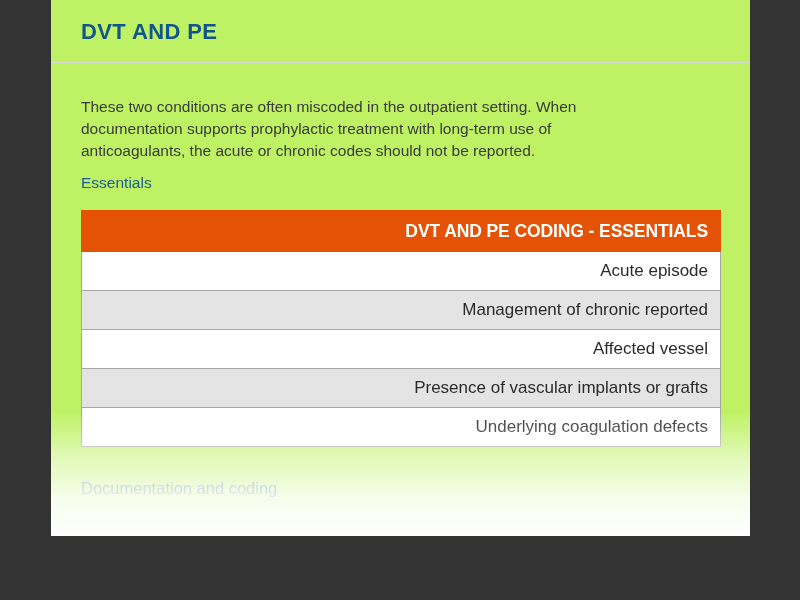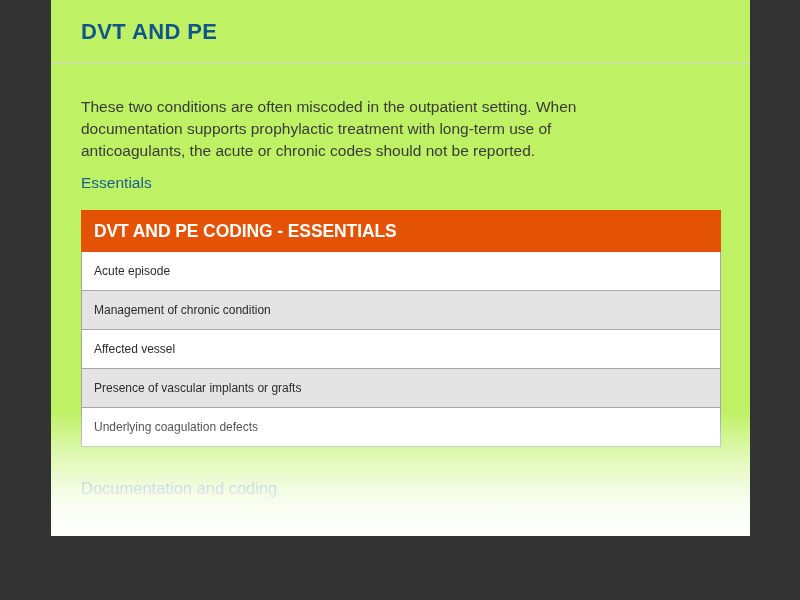--- a/index.html
+++ b/index.html
@@ -77,36 +77,36 @@
 
   
   .essentials-table {
     margin-top: 17px;
     width: 640px;
     border-collapse: collapse;
     table-layout: fixed;
   }
   .essentials-table th,
   .essentials-table td {
-    text-align: left;
+    text-align: right;
     padding: 0 12px;
     border: 1px solid #a6a6a6;
   }
   .essentials-table thead th {
     height: 40px;
     background: #e35205;
     color: #ffffff;
     font-size: 17.5px;
     font-weight: bold;
     letter-spacing: -0.1px;
     border-color: #e35205;
   }
   .essentials-table tbody td {
     height: 38px;
-    font-size: 12px;
+    font-size: 17px;
     color: #2b2b2b;
     background: #ffffff;
   }
   .essentials-table tbody tr:nth-child(even) td {
     background: #e4e4e4;
   }
 
   
   .next-section-link {
     display: block;
@@ -152,21 +152,21 @@
         <thead>
           <tr>
             <th>DVT AND PE CODING - ESSENTIALS</th>
           </tr>
         </thead>
         <tbody>
           <tr>
             <td>Acute episode</td>
           </tr>
           <tr>
-            <td>Management of chronic condition</td>
+            <td>Management of chronic reported</td>
           </tr>
           <tr>
             <td>Affected vessel</td>
           </tr>
           <tr>
             <td>Presence of vascular implants or grafts</td>
           </tr>
           <tr>
             <td>Underlying coagulation defects</td>
           </tr>

